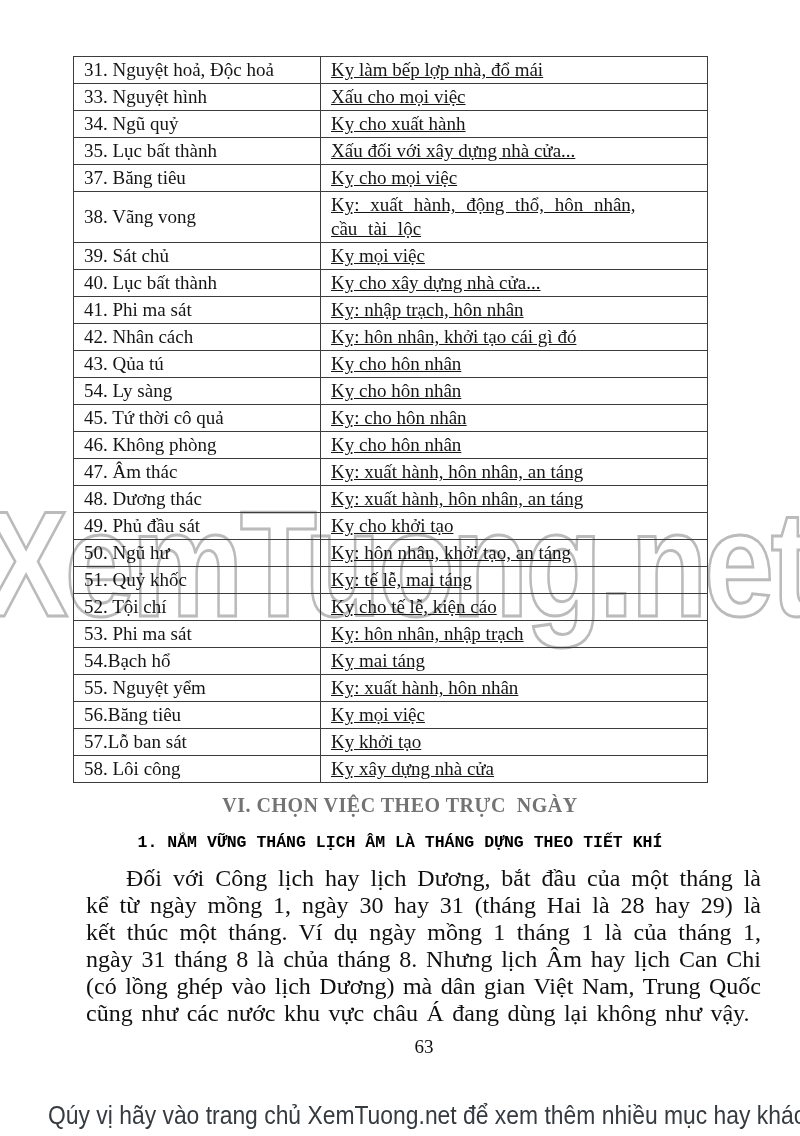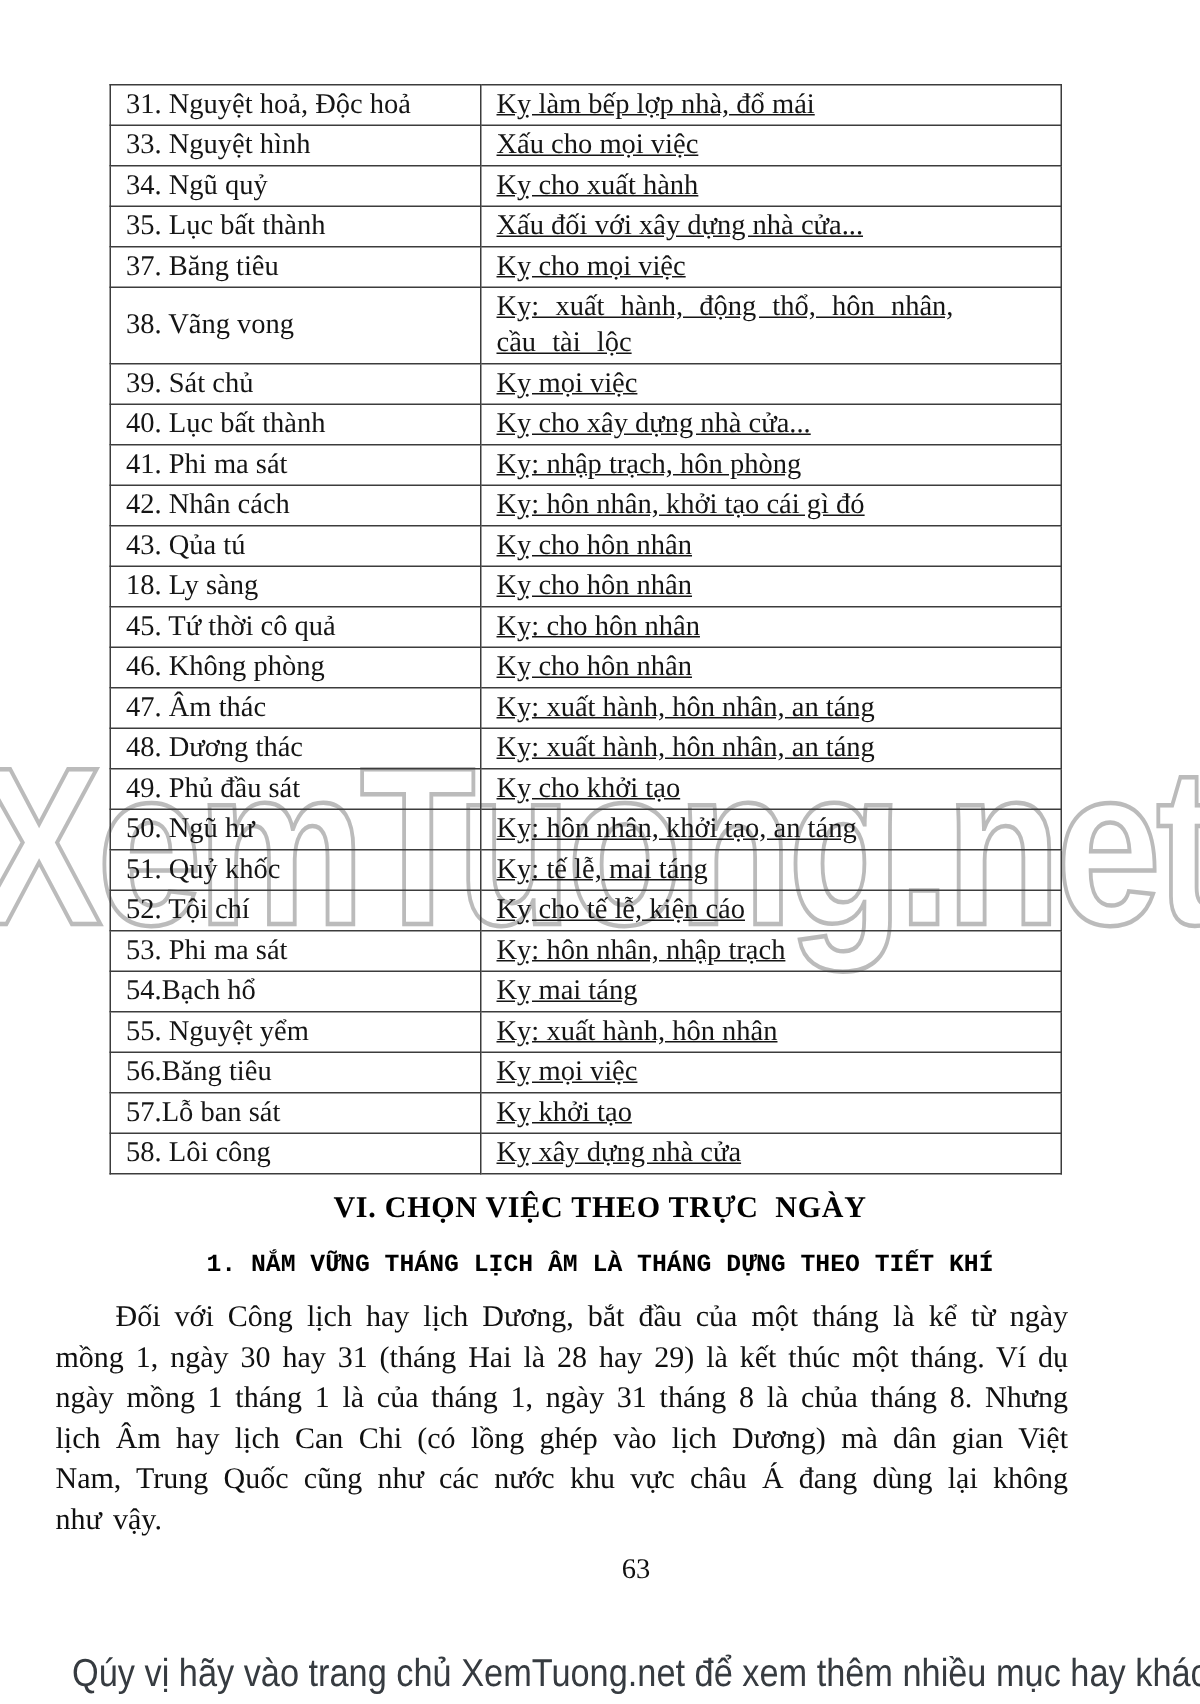--- a/index.html
+++ b/index.html
@@ -49,35 +49,35 @@
   td.c2{width:368px;text-decoration:underline;}
   td.wide{word-spacing:6px;}
   
   .sec-heading{
     margin-top:11px;
     text-align:center;
     font-weight:bold;
     font-size:20px;
     letter-spacing:0.5px;
     white-space:pre-wrap;
-    color:#000000;
+    color:#737373;
   }
   .sub-heading{
     margin-top:16px;
     text-align:center;
     font-family:Liberation Mono, monospace;
     font-weight:bold;
     font-size:16.5px;
     color:#000;
   }
   
   .body-text{
-    margin:13px 62px 0 37px;
+    margin:13px 62px 0 86px;
     width:675px;
-    font-size:20px;
+    font-size:24px;
     line-height:27px;
     text-align:justify;
     text-indent:40px;
     word-spacing:2.5px;
     color:#101010;
   }
   
   .page-number{
     margin-top:9px;
     text-align:center;
@@ -137,32 +137,32 @@
         <tr>
             <td class="c1">39. Sát chủ</td>
             <td class="c2">Kỵ mọi việc</td>
           </tr>
         <tr>
             <td class="c1">40. Lục bất thành</td>
             <td class="c2">Kỵ cho xây dựng nhà cửa...</td>
           </tr>
         <tr>
             <td class="c1">41. Phi ma sát</td>
-            <td class="c2">Kỵ: nhập trạch, hôn phòng</td>
+            <td class="c2">Kỵ: nhập trạch, hôn nhân</td>
           </tr>
         <tr>
             <td class="c1">42. Nhân cách</td>
             <td class="c2">Kỵ: hôn nhân, khởi tạo cái gì đó</td>
           </tr>
         <tr>
             <td class="c1">43. Qủa tú</td>
             <td class="c2">Kỵ cho hôn nhân</td>
           </tr>
         <tr>
-            <td class="c1">18. Ly sàng</td>
+            <td class="c1">54. Ly sàng</td>
             <td class="c2">Kỵ cho hôn nhân</td>
           </tr>
         <tr>
             <td class="c1">45. Tứ thời cô quả</td>
             <td class="c2">Kỵ: cho hôn nhân</td>
           </tr>
         <tr>
             <td class="c1">46. Không phòng</td>
             <td class="c2">Kỵ cho hôn nhân</td>
           </tr>

